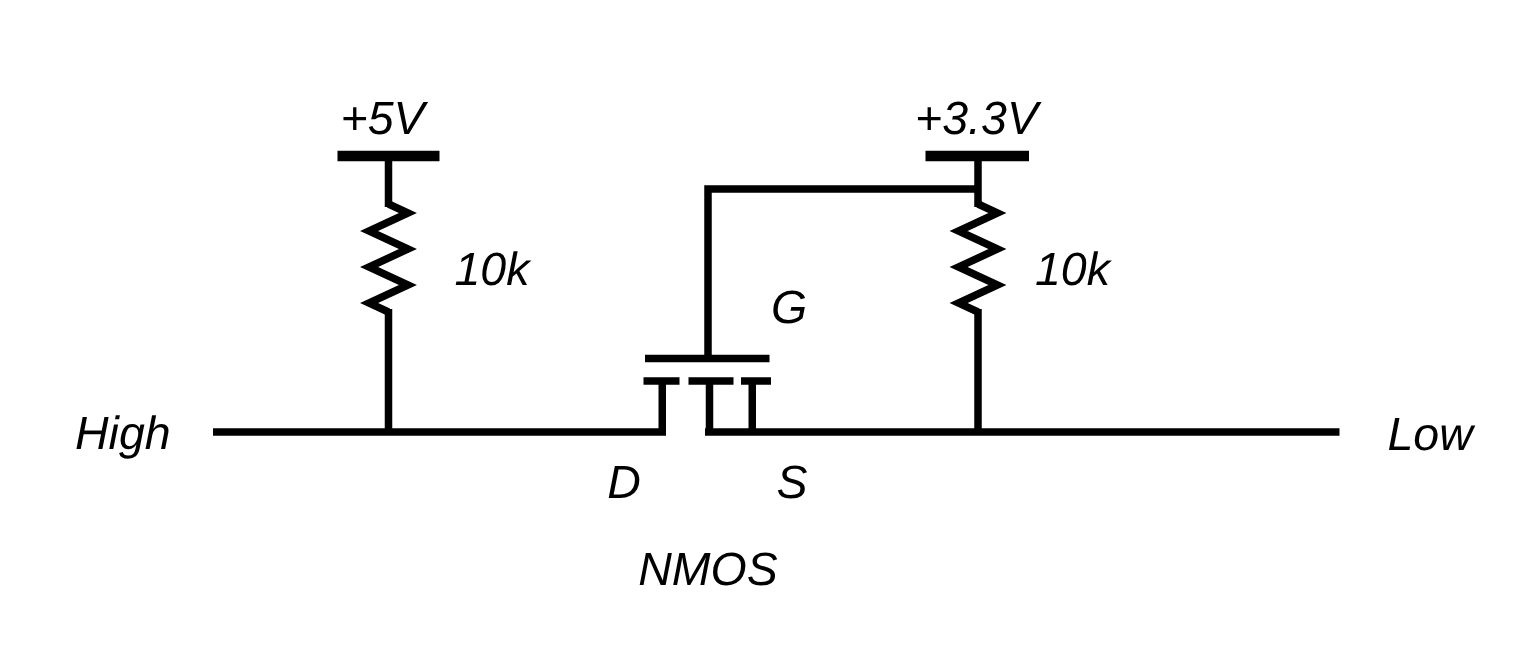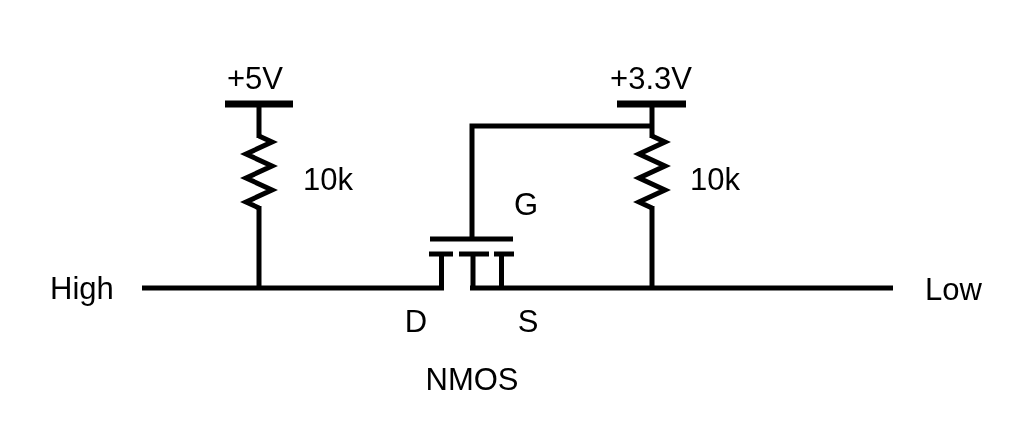--- a/index.html
+++ b/index.html
@@ -11,20 +11,21 @@
   html, body {
     background: var(--bg, #ffffff);
     font-family: "Liberation Sans", sans-serif;
   }
   .canvas {
     position: relative;
     width: 1024px;
     height: 443px;
     background: var(--bg, #ffffff);
     overflow: hidden;
+    font-style: italic;
   }
   svg.schematic {
     position: absolute;
     left: 0;
     top: 0;
     width: 1024px;
     height: 443px;
     display: block;
   }
   .wire {

